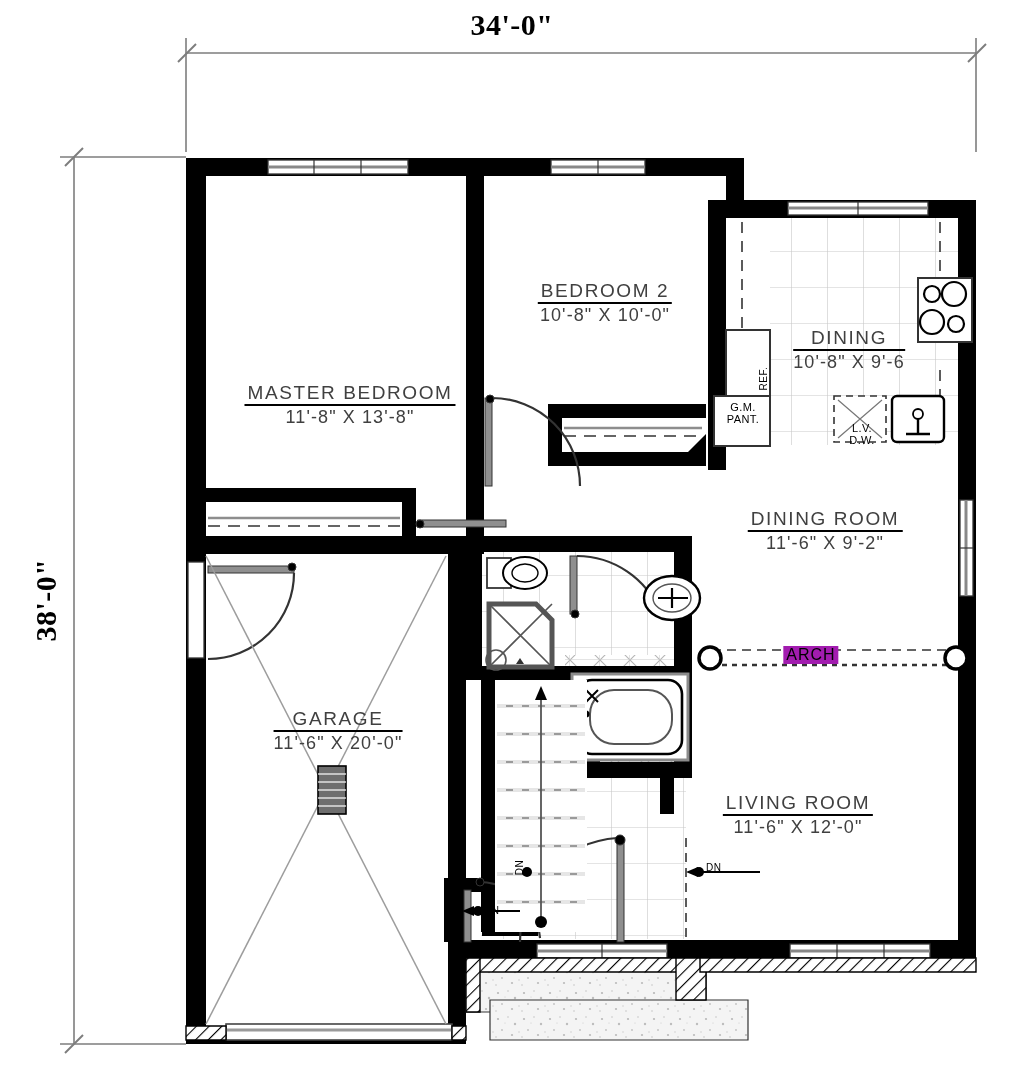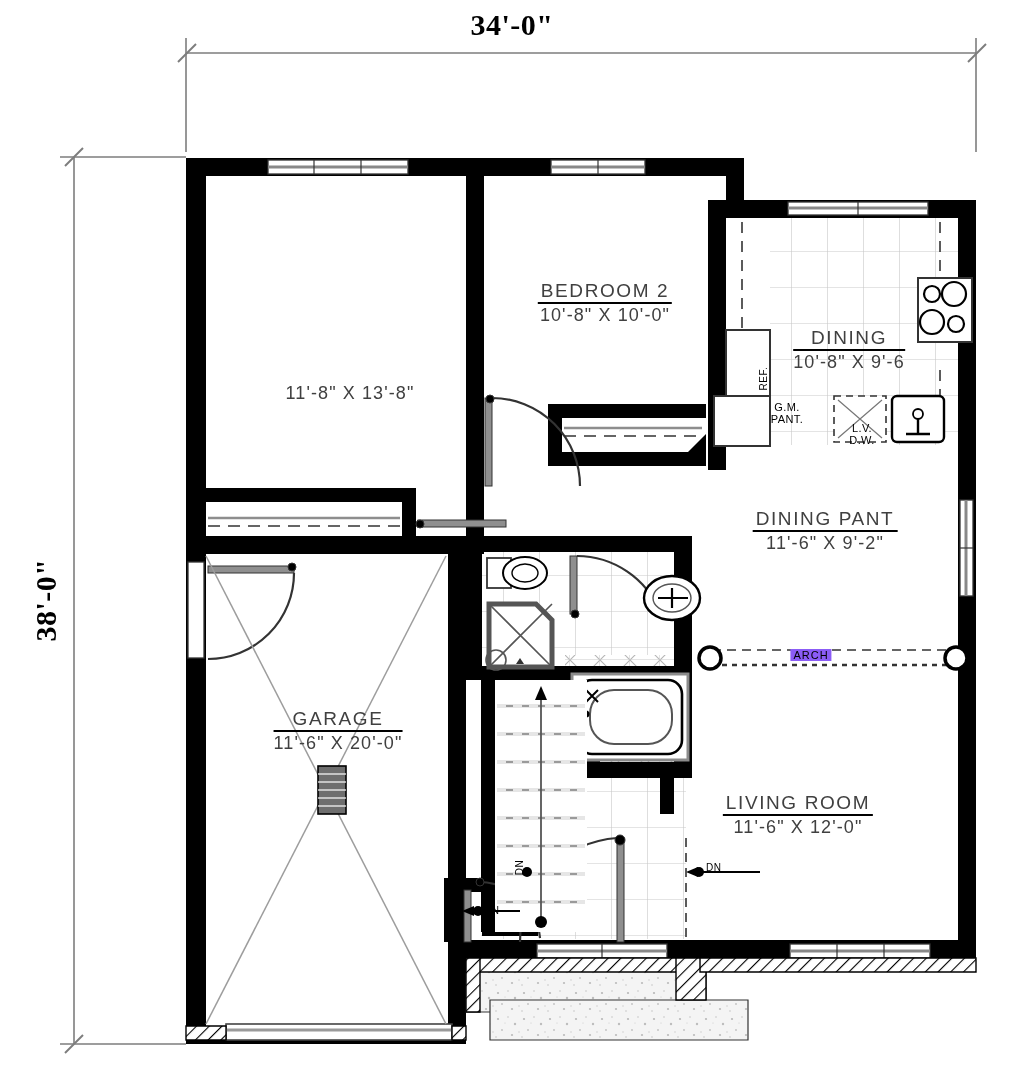--- a/index.html
+++ b/index.html
@@ -21,24 +21,24 @@
   .tinylabel{position:absolute;font-size:10px;letter-spacing:0.5px;
              font-family:"Liberation Sans",sans-serif;}
   .vlabel{transform:rotate(-90deg);transform-origin:center center;}
   #r-master{left:350px;top:382px;transform:translateX(-50%);}
   #r-bed2{left:605px;top:280px;transform:translateX(-50%);}
   #r-kitchen{left:849px;top:327px;transform:translateX(-50%);}
   #r-dining{left:825px;top:508px;transform:translateX(-50%);}
   #r-living{left:798px;top:792px;transform:translateX(-50%);}
   #r-garage{left:338px;top:708px;transform:translateX(-50%);}
   #l-ref{left:756px;top:378px;width:14px;}
-  #l-pant{left:720px;top:402px;width:46px;margin-left:44px;}
+  #l-pant{left:720px;top:402px;width:46px;}
   #l-dw{left:841px;top:399px;width:42px;margin-top:24px;}
-  #l-arch{left:811px;top:655px;transform:translate(-50%,-50%);font-size:11px;
-          letter-spacing:1px;background:#8b5cf6;padding:0 3px;}
+  #l-arch{left:811px;top:655px;transform:translate(-50%,-50%);font-size:16px;
+          letter-spacing:1px;background:#a21caf;padding:0 3px;}
   #l-dn1{left:484px;top:905px;}
   #l-dn2{left:512px;top:862px;}
   #l-dn3{left:706px;top:862px;}
 </style>
 </head>
 <body>
 
 <svg id="plan" viewBox="0 0 1024 1089" xmlns="http://www.w3.org/2000/svg">
   <defs>
     <pattern id="tiles" width="36" height="36" patternUnits="userSpaceOnUse">
@@ -344,32 +344,33 @@
     <line x1="699" y1="872" x2="760" y2="872" stroke="#000" stroke-width="1.8"></line>
     <path d="M686 872 L698 867 L698 877 Z" fill="#000"></path>
     <line x1="686" y1="838" x2="686" y2="940" stroke="#333" stroke-width="1.6" stroke-dasharray="9 6"></line>
   </g>
 </svg>
 
 <div class="dimtext" id="dim-top-label">34'-0"</div>
 <div class="dimtext" id="dim-left-label">38'-0"</div>
 
 <div class="roomlabel" id="r-master">
+  <span class="rname">MASTER BEDROOM</span>
   <span class="rdim">11'-8" X 13'-8"</span>
 </div>
 <div class="roomlabel" id="r-bed2">
   <span class="rname">BEDROOM 2</span>
   <span class="rdim">10'-8" X 10'-0"</span>
 </div>
 <div class="roomlabel" id="r-kitchen">
   <span class="rname">DINING</span>
   <span class="rdim">10'-8" X 9'-6</span>
 </div>
 <div class="roomlabel" id="r-dining">
-  <span class="rname">DINING PANT</span>
+  <span class="rname">DINING ROOM</span>
   <span class="rdim">11'-6" X 9'-2"</span>
 </div>
 <div class="roomlabel" id="r-living">
   <span class="rname">LIVING ROOM</span>
   <span class="rdim">11'-6" X 12'-0"</span>
 </div>
 <div class="roomlabel" id="r-garage">
   <span class="rname">GARAGE</span>
   <span class="rdim">11'-6" X 20'-0"</span>
 </div>

